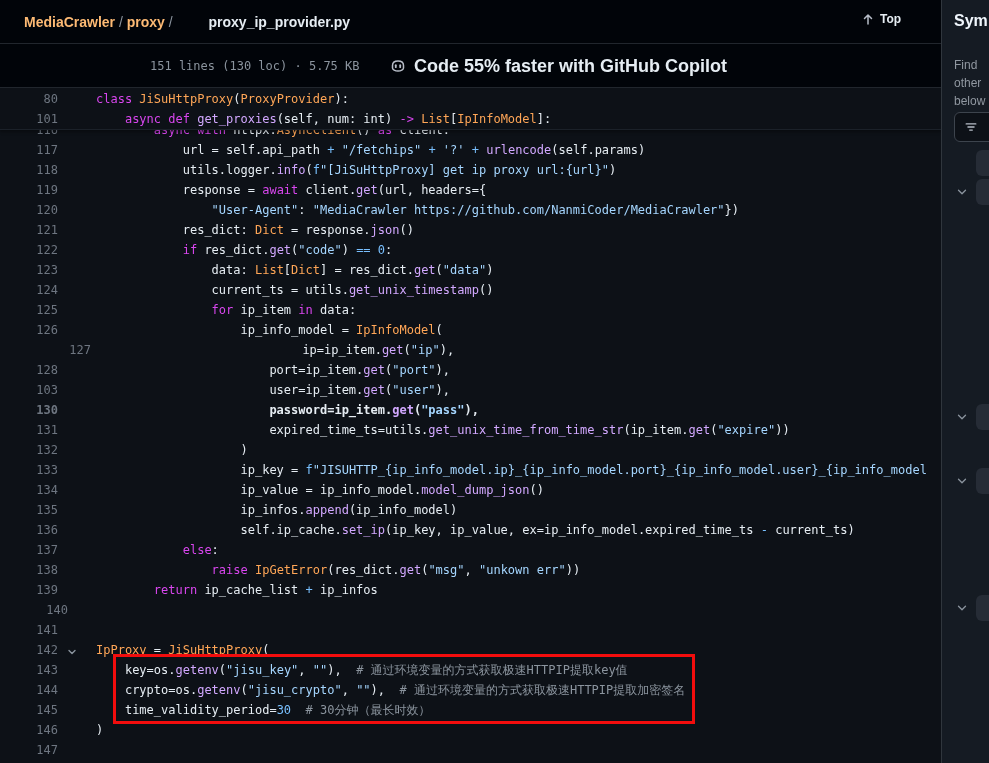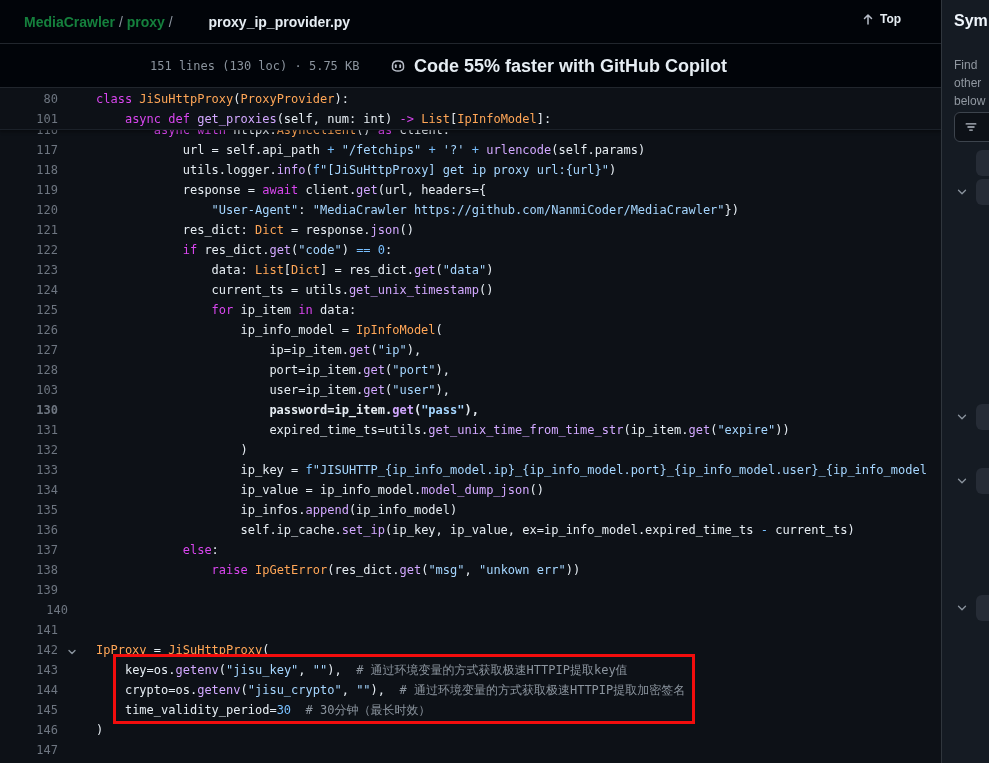--- a/index.html
+++ b/index.html
@@ -4,21 +4,21 @@
 <style>
   * { margin:0; padding:0; box-sizing:border-box; }
   html,body { width:989px; height:763px; overflow:hidden; background:#0d1117;
     font-family:"Liberation Sans", sans-serif; }
 
   
   #file-header { position:absolute; left:0; top:0; width:941px; height:44px;
     background:#010409; border-bottom:1px solid #21262d; }
   #breadcrumb { position:absolute; left:24px; top:0; height:44px; display:flex;
     align-items:center; font-size:14px; white-space:pre; }
-  .crumb-link { color:#15803d; font-weight:600; cursor:pointer; }
+  .crumb-link { color:#fdba74; font-weight:600; cursor:pointer; }
   .crumb-sep { color:#8b949e; font-weight:400; }
   .crumb-file { color:#e6edf3; font-weight:700;margin-left:32px; }
   #top-link { position:absolute; left:862px; top:12px; display:flex; align-items:center;
     gap:6px; color:#e6edf3; font-size:12px; font-weight:600; cursor:pointer; }
   #top-link svg { stroke:#b7bdc8; }
 
   
   #toolbar { position:absolute; left:0; top:44px; width:941px; height:44px;
     background:#010409; border-bottom:1px solid #21262d; }
   #seg-control { position:absolute; left:14px; top:51px; width:122px; height:30px;
@@ -166,33 +166,33 @@
       <div class="code-row" style="top: 52px;"><span class="ln">117</span><span class="code-text"><span class="tok-pl">            </span><span class="tok-pl">url = self.api_path </span><span class="tok-op">+</span><span class="tok-pl"> </span><span class="tok-st">"/fetchips"</span><span class="tok-pl"> </span><span class="tok-op">+</span><span class="tok-pl"> </span><span class="tok-st">'?'</span><span class="tok-pl"> </span><span class="tok-op">+</span><span class="tok-pl"> </span><span class="tok-fn">urlencode</span><span class="tok-pl">(self.params)</span></span></div>
       <div class="code-row" style="top: 72px;"><span class="ln">118</span><span class="code-text"><span class="tok-pl">            </span><span class="tok-pl">utils.logger.</span><span class="tok-fn">info</span><span class="tok-pl">(</span><span class="tok-pre">f</span><span class="tok-st">"[JiSuHttpProxy] get ip proxy url:{url}"</span><span class="tok-pl">)</span></span></div>
       <div class="code-row" style="top: 92px;"><span class="ln">119</span><span class="code-text"><span class="tok-pl">            </span><span class="tok-pl">response = </span><span class="tok-kw">await</span><span class="tok-pl"> client.</span><span class="tok-fn">get</span><span class="tok-pl">(url, headers={</span></span></div>
       <div class="code-row" style="top: 112px;"><span class="ln">120</span><span class="code-text"><span class="tok-pl">                </span><span class="tok-st">"User-Agent"</span><span class="tok-pl">: </span><span class="tok-st">"MediaCrawler https://github.com/NanmiCoder/MediaCrawler"</span><span class="tok-pl">})</span></span></div>
       <div class="code-row" style="top: 132px;"><span class="ln">121</span><span class="code-text"><span class="tok-pl">            </span><span class="tok-pl">res_dict: </span><span class="tok-ty">Dict</span><span class="tok-pl"> = response.</span><span class="tok-fn">json</span><span class="tok-pl">()</span></span></div>
       <div class="code-row" style="top: 152px;"><span class="ln">122</span><span class="code-text"><span class="tok-pl">            </span><span class="tok-kw">if</span><span class="tok-pl"> res_dict.</span><span class="tok-fn">get</span><span class="tok-pl">(</span><span class="tok-st">"code"</span><span class="tok-pl">) </span><span class="tok-op">==</span><span class="tok-pl"> </span><span class="tok-nu">0</span><span class="tok-pl">:</span></span></div>
       <div class="code-row" style="top: 172px;"><span class="ln">123</span><span class="code-text"><span class="tok-pl">                </span><span class="tok-pl">data: </span><span class="tok-ty">List</span><span class="tok-pl">[</span><span class="tok-ty">Dict</span><span class="tok-pl">] = res_dict.</span><span class="tok-fn">get</span><span class="tok-pl">(</span><span class="tok-st">"data"</span><span class="tok-pl">)</span></span></div>
       <div class="code-row" style="top: 192px;"><span class="ln">124</span><span class="code-text"><span class="tok-pl">                </span><span class="tok-pl">current_ts = utils.</span><span class="tok-fn">get_unix_timestamp</span><span class="tok-pl">()</span></span></div>
       <div class="code-row" style="top: 212px;"><span class="ln">125</span><span class="code-text"><span class="tok-pl">                </span><span class="tok-kw">for</span><span class="tok-pl"> ip_item </span><span class="tok-kw">in</span><span class="tok-pl"> data:</span></span></div>
       <div class="code-row" style="top: 232px;"><span class="ln">126</span><span class="code-text"><span class="tok-pl">                    </span><span class="tok-pl">ip_info_model = </span><span class="tok-ty">IpInfoModel</span><span class="tok-pl">(</span></span></div>
-      <div class="code-row" style="top: 252px;"><span class="ln">127</span><span class="code-text"><span class="tok-pl">                        </span><span class="tok-pl">ip=ip_item.</span><span class="tok-fn">get</span><span class="tok-pl">(</span><span class="tok-st">"ip"</span><span class="tok-pl">),</span></span></div>
+      <div class="code-row" style="top: 252px; margin-left: 33px;"><span class="ln">127</span><span class="code-text"><span class="tok-pl">                        </span><span class="tok-pl">ip=ip_item.</span><span class="tok-fn">get</span><span class="tok-pl">(</span><span class="tok-st">"ip"</span><span class="tok-pl">),</span></span></div>
       <div class="code-row" style="top: 272px;"><span class="ln">128</span><span class="code-text"><span class="tok-pl">                        </span><span class="tok-pl">port=ip_item.</span><span class="tok-fn">get</span><span class="tok-pl">(</span><span class="tok-st">"port"</span><span class="tok-pl">),</span></span></div>
       <div class="code-row" style="top: 292px;"><span class="ln">103</span><span class="code-text"><span class="tok-pl">                        </span><span class="tok-pl">user=ip_item.</span><span class="tok-fn">get</span><span class="tok-pl">(</span><span class="tok-st">"user"</span><span class="tok-pl">),</span></span></div>
       <div class="code-row" style="top: 312px; font-weight: bold;"><span class="ln">130</span><span class="code-text"><span class="tok-pl">                        </span><span class="tok-pl">password=ip_item.</span><span class="tok-fn">get</span><span class="tok-pl">(</span><span class="tok-st">"pass"</span><span class="tok-pl">),</span></span></div>
       <div class="code-row" style="top: 332px;"><span class="ln">131</span><span class="code-text"><span class="tok-pl">                        </span><span class="tok-pl">expired_time_ts=utils.</span><span class="tok-fn">get_unix_time_from_time_str</span><span class="tok-pl">(ip_item.</span><span class="tok-fn">get</span><span class="tok-pl">(</span><span class="tok-st">"expire"</span><span class="tok-pl">))</span></span></div>
       <div class="code-row" style="top: 352px;"><span class="ln">132</span><span class="code-text"><span class="tok-pl">                    </span><span class="tok-pl">)</span></span></div>
       <div class="code-row" style="top: 372px;"><span class="ln">133</span><span class="code-text"><span class="tok-pl">                    </span><span class="tok-pl">ip_key = </span><span class="tok-pre">f</span><span class="tok-st">"JISUHTTP_{ip_info_model.ip}_{ip_info_model.port}_{ip_info_model.user}_{ip_info_model</span></span></div>
       <div class="code-row" style="top: 392px;"><span class="ln">134</span><span class="code-text"><span class="tok-pl">                    </span><span class="tok-pl">ip_value = ip_info_model.</span><span class="tok-fn">model_dump_json</span><span class="tok-pl">()</span></span></div>
       <div class="code-row" style="top: 412px;"><span class="ln">135</span><span class="code-text"><span class="tok-pl">                    </span><span class="tok-pl">ip_infos.</span><span class="tok-fn">append</span><span class="tok-pl">(ip_info_model)</span></span></div>
       <div class="code-row" style="top: 432px;"><span class="ln">136</span><span class="code-text"><span class="tok-pl">                    </span><span class="tok-pl">self.ip_cache.</span><span class="tok-fn">set_ip</span><span class="tok-pl">(ip_key, ip_value, ex=ip_info_model.expired_time_ts </span><span class="tok-op">-</span><span class="tok-pl"> current_ts)</span></span></div>
       <div class="code-row" style="top: 452px;"><span class="ln">137</span><span class="code-text"><span class="tok-pl">            </span><span class="tok-kw">else</span><span class="tok-pl">:</span></span></div>
       <div class="code-row" style="top: 472px;"><span class="ln">138</span><span class="code-text"><span class="tok-pl">                </span><span class="tok-kw">raise</span><span class="tok-pl"> </span><span class="tok-ty">IpGetError</span><span class="tok-pl">(res_dict.</span><span class="tok-fn">get</span><span class="tok-pl">(</span><span class="tok-st">"msg"</span><span class="tok-pl">, </span><span class="tok-st">"unkown err"</span><span class="tok-pl">))</span></span></div>
-      <div class="code-row" style="top: 492px;"><span class="ln">139</span></div>
+      <div class="code-row" style="top: 492px;"><span class="ln">139</span><span class="code-text"><span class="tok-pl">        </span><span class="tok-kw">return</span><span class="tok-pl"> ip_cache_list </span><span class="tok-op">+</span><span class="tok-pl"> ip_infos</span></span></div>
       <div class="code-row" style="top: 512px; margin-left: 10px;"><span class="ln">140</span><span class="code-text"></span></div>
       <div class="code-row" style="top: 532px;"><span class="ln">141</span><span class="code-text"></span></div>
       <div class="code-row" style="top: 552px;"><span class="ln">142</span><span class="gutter-chevron"><svg width="12" height="12" viewBox="0 0 16 16" fill="none" stroke="#8b949e" stroke-width="1.8" stroke-linecap="round" stroke-linejoin="round">
             <path d="M4 6 L8 10 L12 6"></path>
           </svg></span><span class="code-text"><span class="tok-ty">IpProxy</span><span class="tok-pl"> = </span><span class="tok-ty">JiSuHttpProxy</span><span class="tok-pl">(</span></span></div>
       <div class="code-row" style="top: 572px;"><span class="ln">143</span><span class="code-text"><span class="tok-pl">    </span><span class="tok-pl">key=os.</span><span class="tok-fn">getenv</span><span class="tok-pl">(</span><span class="tok-st">"jisu_key"</span><span class="tok-pl">, </span><span class="tok-st">""</span><span class="tok-pl">),  </span><span class="tok-cm"># 通过环境变量的方式获取极速HTTPIP提取key值</span></span></div>
       <div class="code-row" style="top: 592px;"><span class="ln">144</span><span class="code-text"><span class="tok-pl">    </span><span class="tok-pl">crypto=os.</span><span class="tok-fn">getenv</span><span class="tok-pl">(</span><span class="tok-st">"jisu_crypto"</span><span class="tok-pl">, </span><span class="tok-st">""</span><span class="tok-pl">),  </span><span class="tok-cm"># 通过环境变量的方式获取极速HTTPIP提取加密签名</span></span></div>
       <div class="code-row" style="top: 612px;"><span class="ln">145</span><span class="code-text"><span class="tok-pl">    </span><span class="tok-pl">time_validity_period=</span><span class="tok-nu">30</span><span class="tok-pl">  </span><span class="tok-cm"># 30分钟（最长时效）</span></span></div>
       <div class="code-row" style="top: 632px;"><span class="ln">146</span><span class="code-text"><span class="tok-pl">)</span></span></div>
       <div class="code-row" style="top: 652px;"><span class="ln">147</span><span class="code-text"></span></div>

